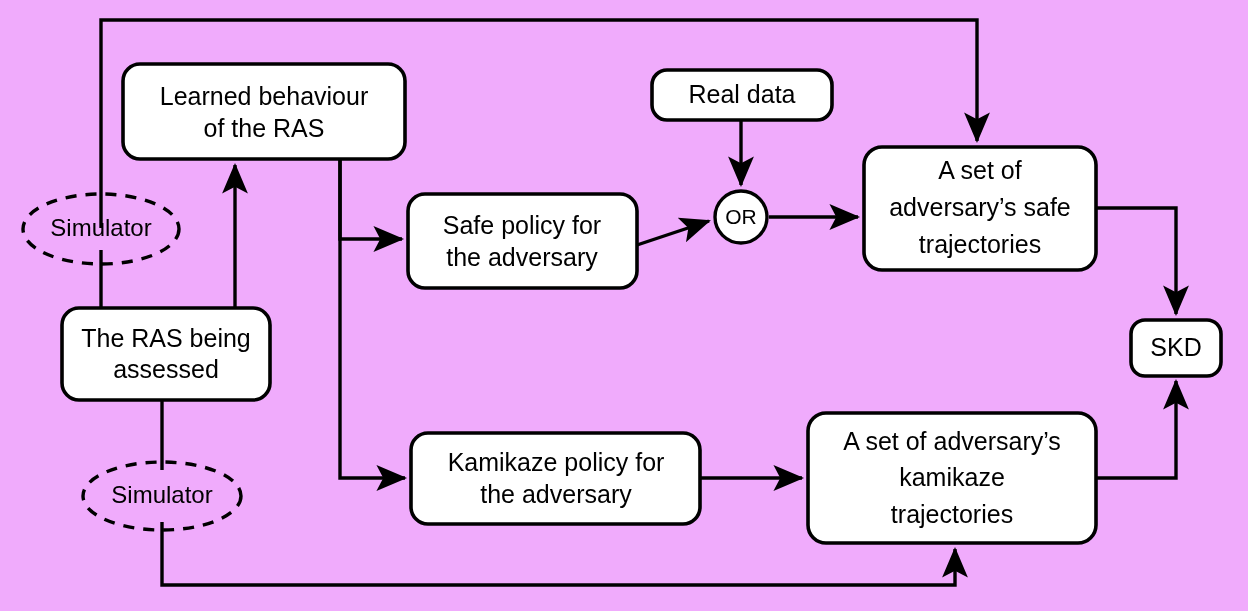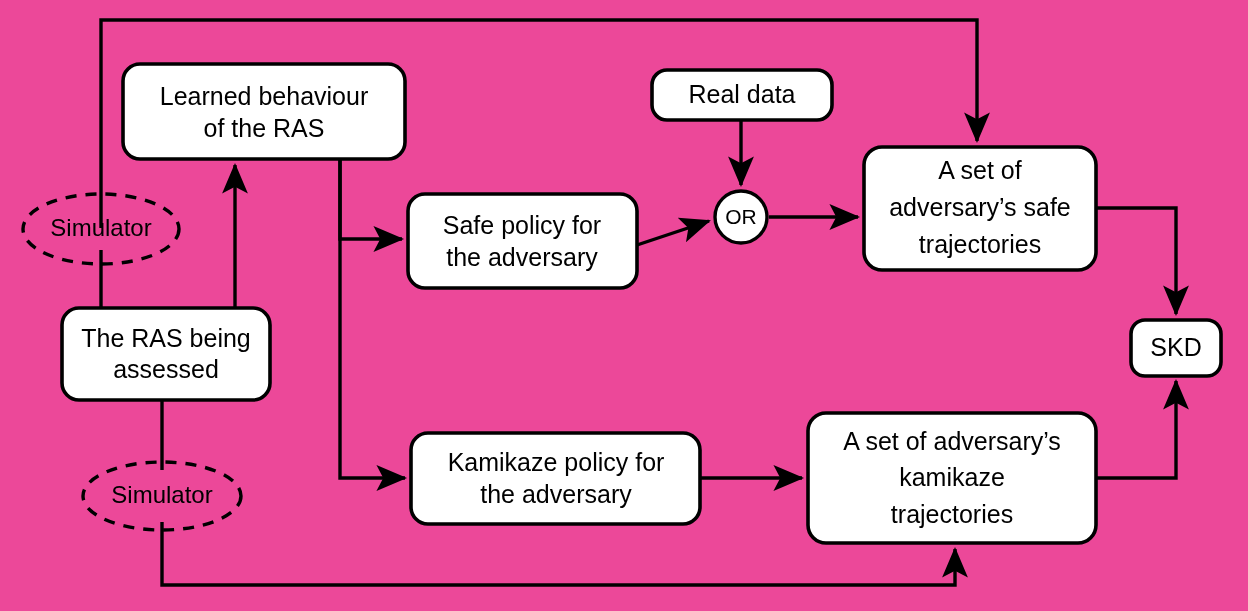--- a/index.html
+++ b/index.html
@@ -7,21 +7,21 @@
     padding: 0;
     background: #ffffff;
   }
   body {
     font-family: "Liberation Sans", sans-serif;
   }
   #diagram-root {
     position: relative;
     width: 1248px;
     height: 611px;
-    background: #ec4899;
+    background: #f0abfc;
     overflow: hidden;
   }
   svg#flow-svg {
     position: absolute;
     top: 0;
     left: 0;
     width: 1248px;
     height: 611px;
   }
   .edge {

